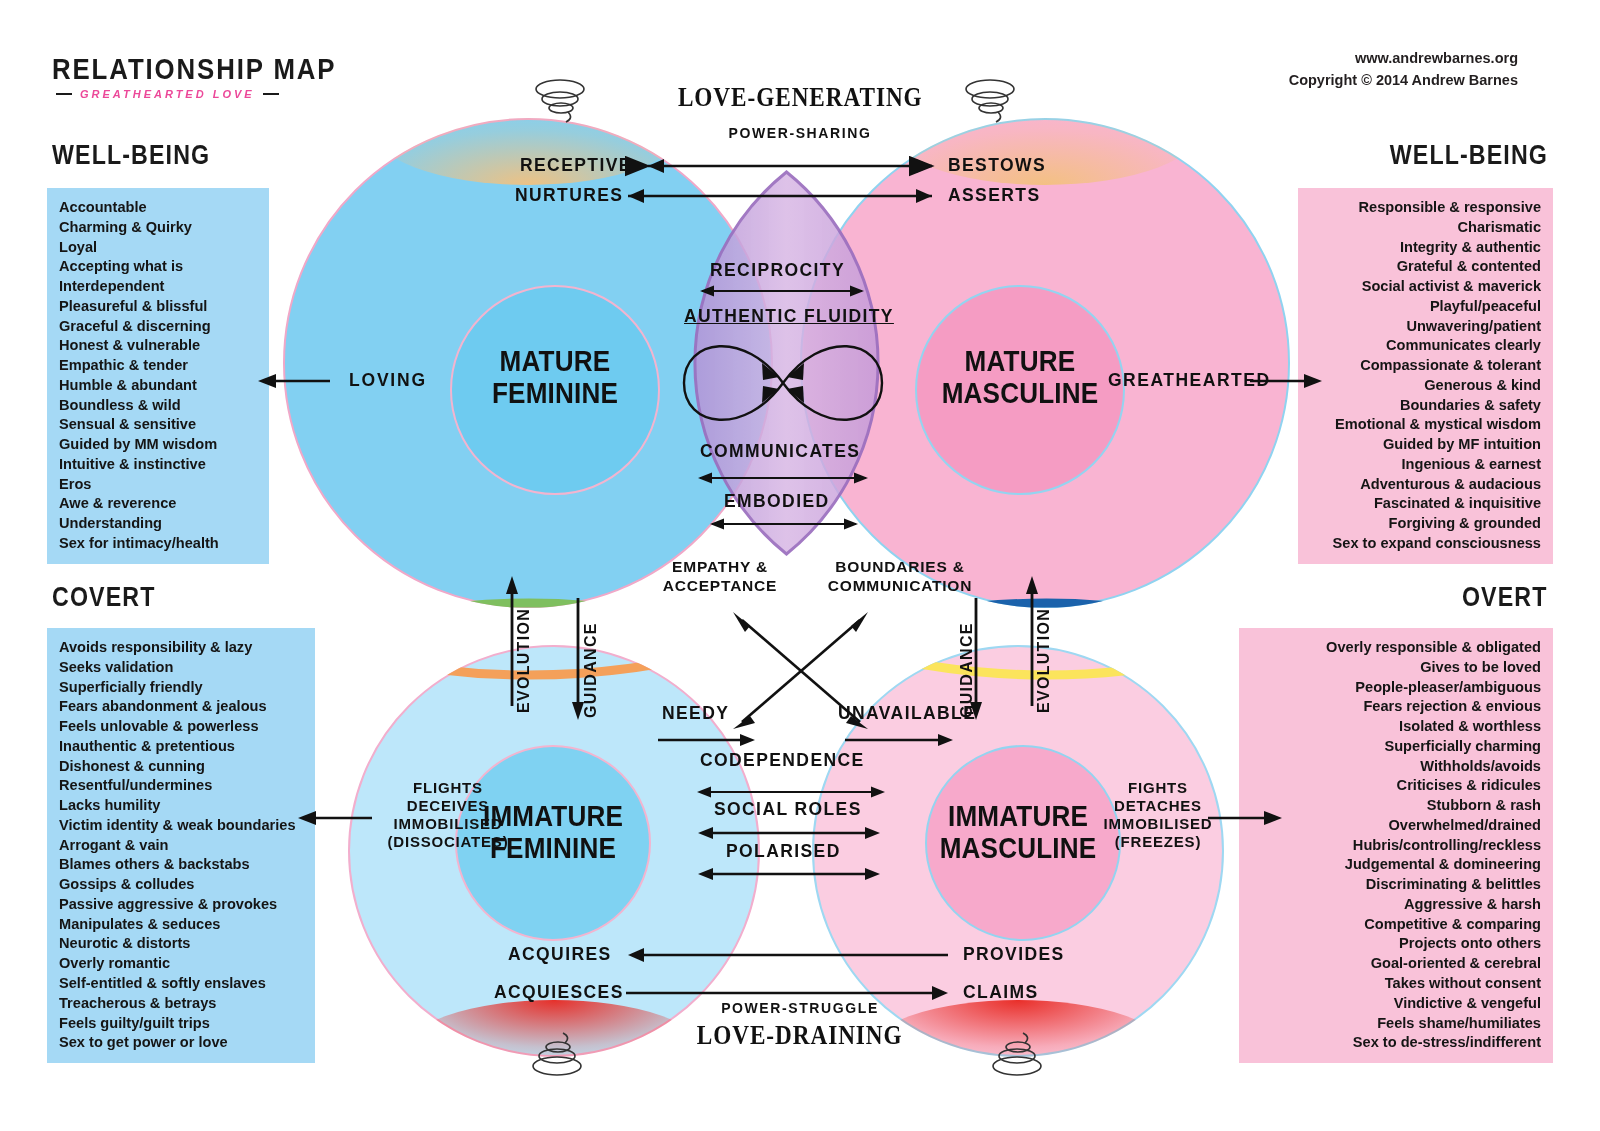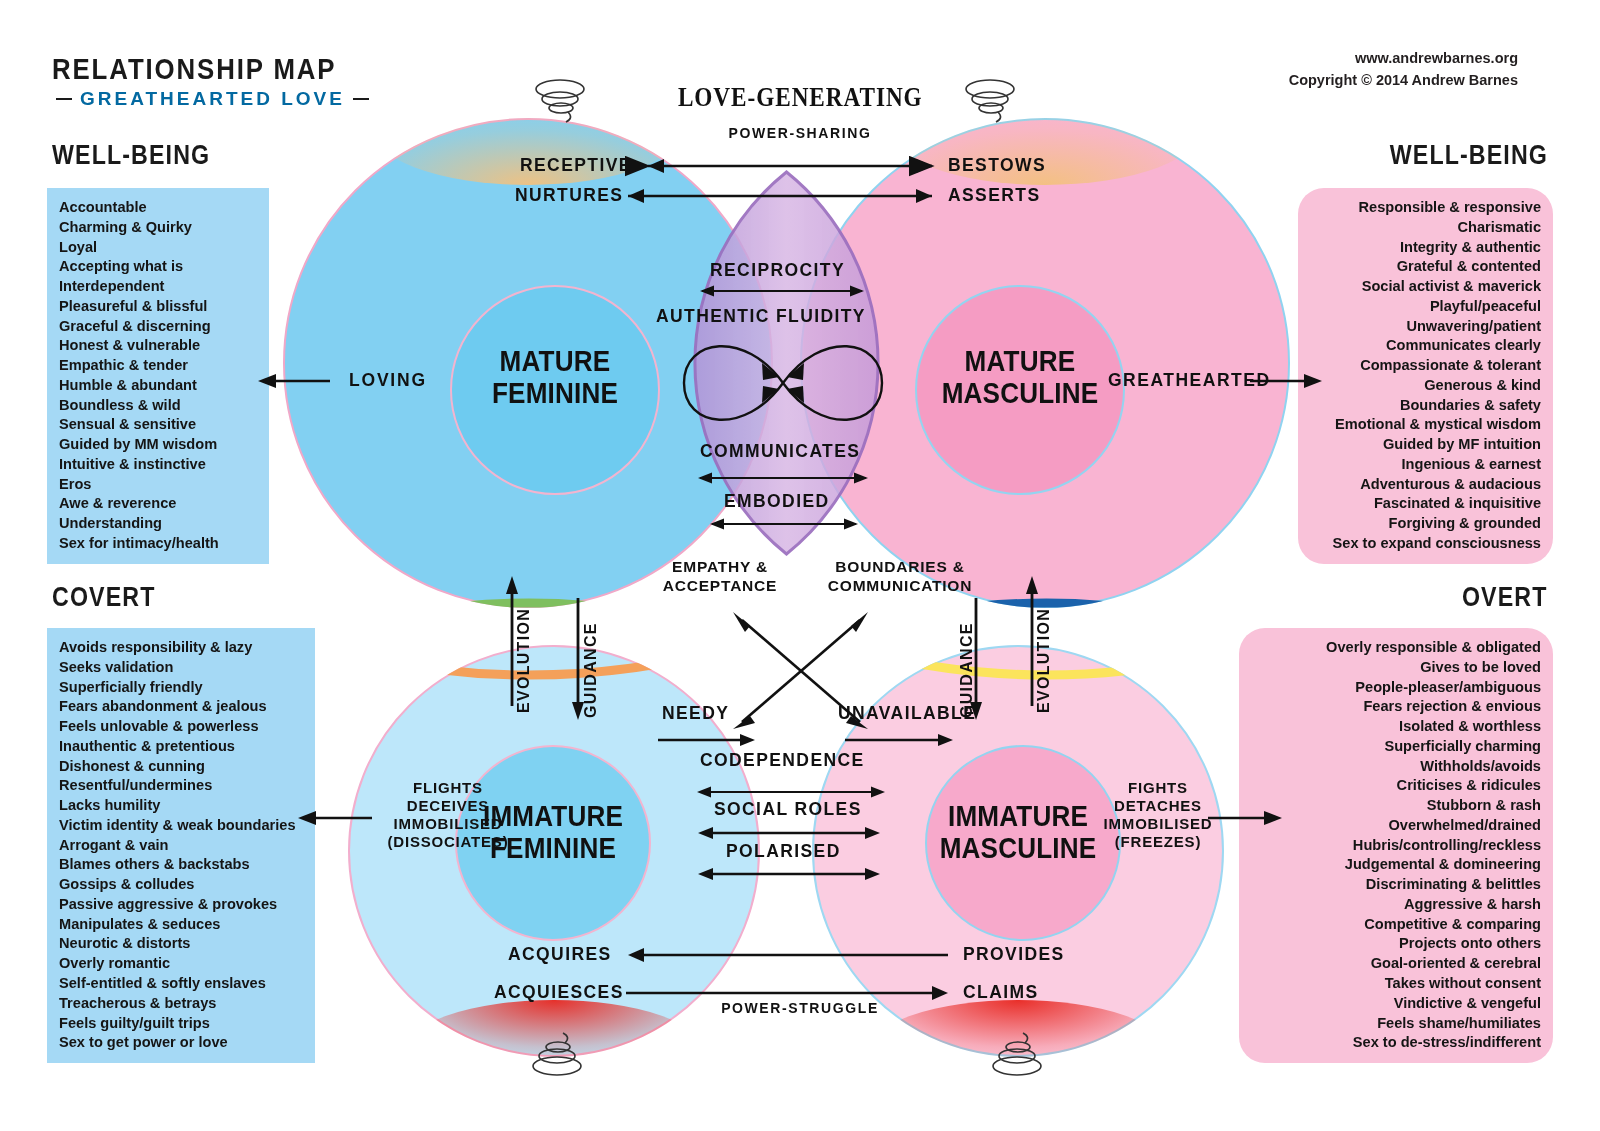--- a/index.html
+++ b/index.html
@@ -17,21 +17,21 @@
     font-size: 30px; font-weight: 700; letter-spacing: 2.2px;
     color: #1a1a1a; font-family: "Liberation Sans Narrow", "Liberation Sans", sans-serif;
     transform: scaleX(0.86); transform-origin: left center;
   }
   .title-sub-wrap {
     position: absolute; left: 56px; top: 88px;
     display: flex; align-items: center; gap: 8px;
   }
   .rule { width: 16px; height: 2px; background: #1a1a1a; }
   .title-sub {
-    font-size: 19px; font-weight: 700; letter-spacing: 3px; color: #0369a1;
+    font-size: 11px; font-weight: 700; letter-spacing: 3px; color: #ec4899; font-style: italic;
   }
 
   .credits {
     position: absolute; right: 82px; top: 48px;
     text-align: right; font-size: 14.5px; font-weight: 700; color: #231f20;
     line-height: 1.5;
   }
 
   .sec-head {
     position: absolute;
@@ -42,21 +42,21 @@
   .sec-head.right { transform-origin: right center; }
 
   
   .panel {
     position: absolute;
     padding: 10px 12px;
     font-size: 14.6px; font-weight: 700; color: #151515;
     line-height: 1.355;
   }
   .panel.blue { background: #a5d9f5; }
-  .panel.pink { background: #f9c2d9; border-radius: 26px; }
+  .panel.pink { background: #f9c2d9; }
   .panel.right { text-align: right; }
   .panel div { white-space: nowrap; }
 
   
   .circ { position: absolute; border-radius: 50%; }
 
   #c-mf { left: 283px; top: 118px; width: 490px; height: 490px;
           background: #82d0f2; border: 2px solid #f0a8c8; }
   #c-mm { left: 800px; top: 118px; width: 490px; height: 490px;
           background: #f9b4d2; border: 2px solid #8fd3f0; }
@@ -419,28 +419,31 @@
     <span>IMMATURE</span>
     <span>MASCULINE</span>
   </div>
 
   <div class="cap big center" style="left:0; right:0; top:82px; text-align:center;">
     <span>LOVE-GENERATING</span>
   </div>
   <div class="cap sm center" style="left:0; right:0; top:125px; text-align:center;">POWER-SHARING</div>
 
   <div class="cap sm center" style="left:0; right:0; top:1000px; text-align:center;">POWER-STRUGGLE</div>
+  <div class="cap big center" style="left:0; right:0; top:1020px; text-align:center;">
+    <span>LOVE-DRAINING</span>
+  </div>
 
   <div class="cap mid" style="left:520px; top:155px;">RECEPTIVE</div>
   <div class="cap mid" style="left:948px; top:155px;">BESTOWS</div>
   <div class="cap mid" style="left:515px; top:185px;">NURTURES</div>
   <div class="cap mid" style="left:948px; top:185px;">ASSERTS</div>
 
   <div class="cap mid" style="left:710px; top:260px;">RECIPROCITY</div>
-  <div class="cap mid" style="left:656px; top:306px;">AUTHENTIC FLUIDITY</div>
+  <div class="cap mid" style="left:684px; top:306px;text-decoration:underline;">AUTHENTIC FLUIDITY</div>
   <div class="cap mid" style="left:700px; top:441px;">COMMUNICATES</div>
   <div class="cap mid" style="left:724px; top:491px;">EMBODIED</div>
 
   <div class="cap mid" style="left:349px; top:370px; letter-spacing:1.8px;">LOVING</div>
   <div class="cap mid" style="left:1108px; top:370px; letter-spacing:1.5px;text-align:center;">GREATHEARTED</div>
 
   <div class="cap blk" style="left:368px; top:779px; width:160px;">
     <div>FLIGHTS</div>
     <div>DECEIVES</div>
     <div>IMMOBILISED</div>

